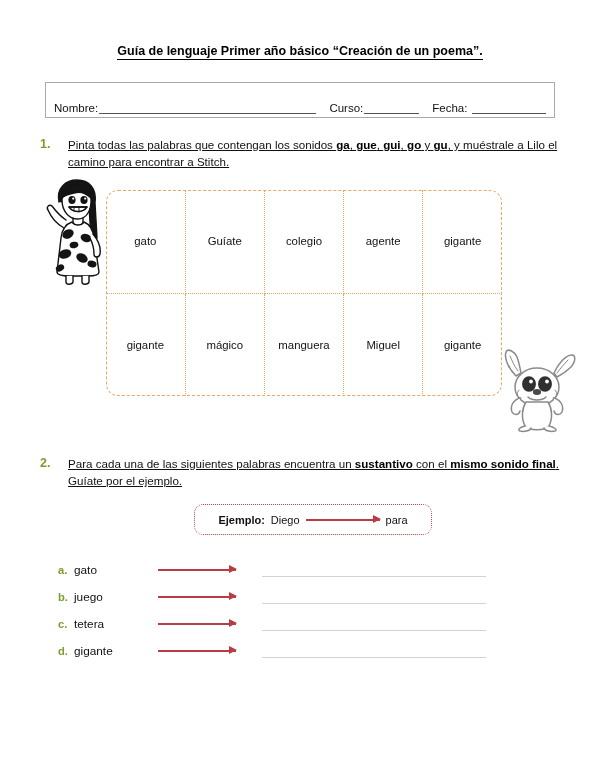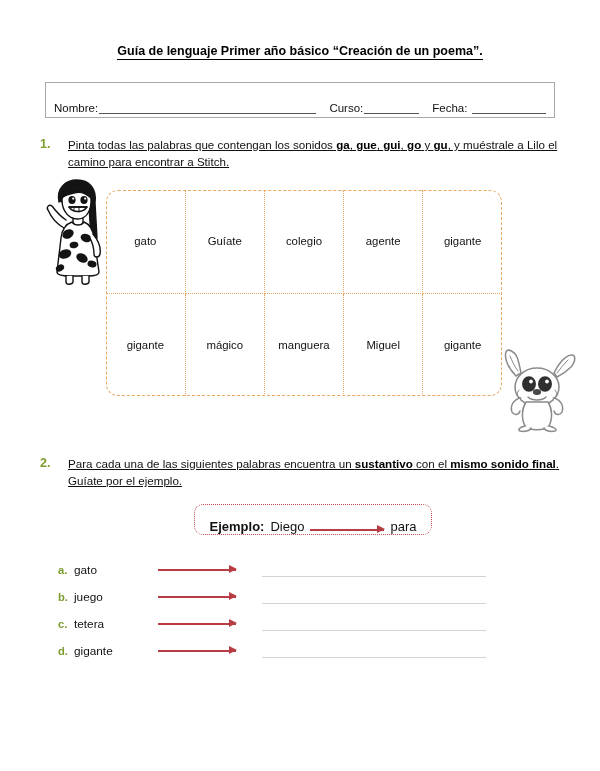--- a/index.html
+++ b/index.html
@@ -154,24 +154,24 @@
   .example {
     position: absolute;
     left: 194px;
     top: 504px;
     width: 238px;
     height: 31px;
     border: 1.6px dotted #c1484f;
     border-radius: 9px;
     box-sizing: border-box;
     display: flex;
-    align-items: flex-end;
+    align-items: center;
     justify-content: center;
     gap: 6px;
-    font-size: 13px;
+    font-size: 11px;
     color: #111;
   }
   .example .lbl { font-weight: bold; }
   .arrow {
     position: relative;
     display: inline-block;
     height: 9px;
   }
   .arrow .shaft {
     position: absolute;

